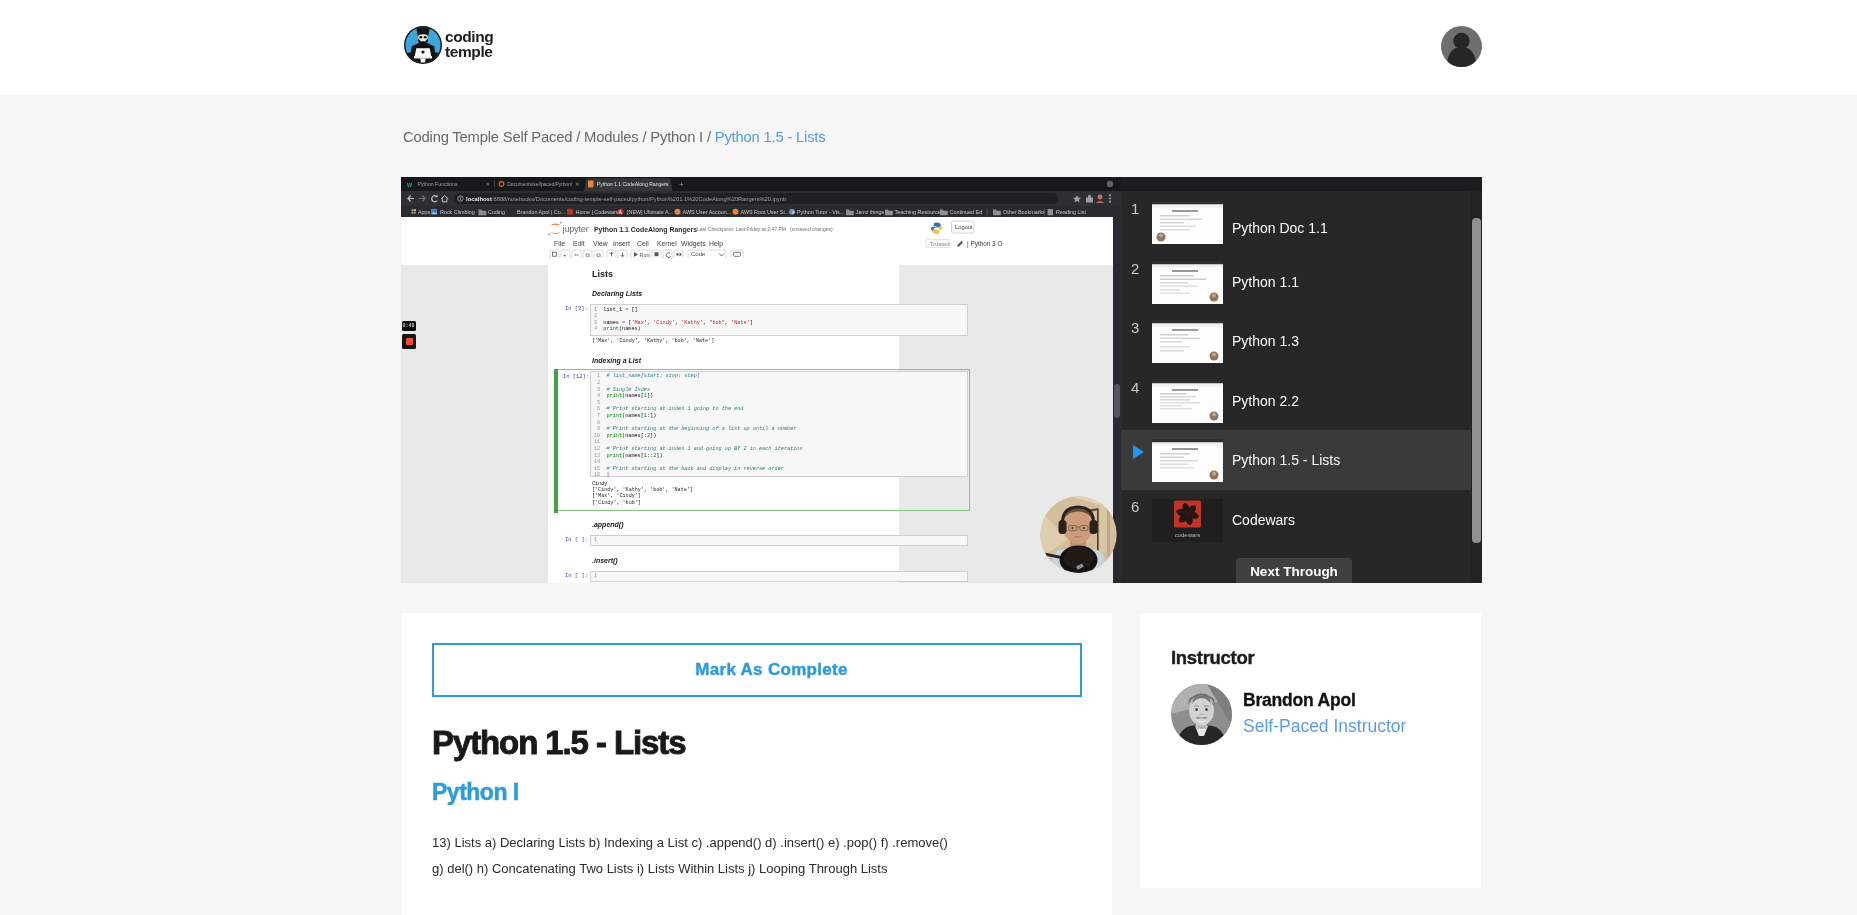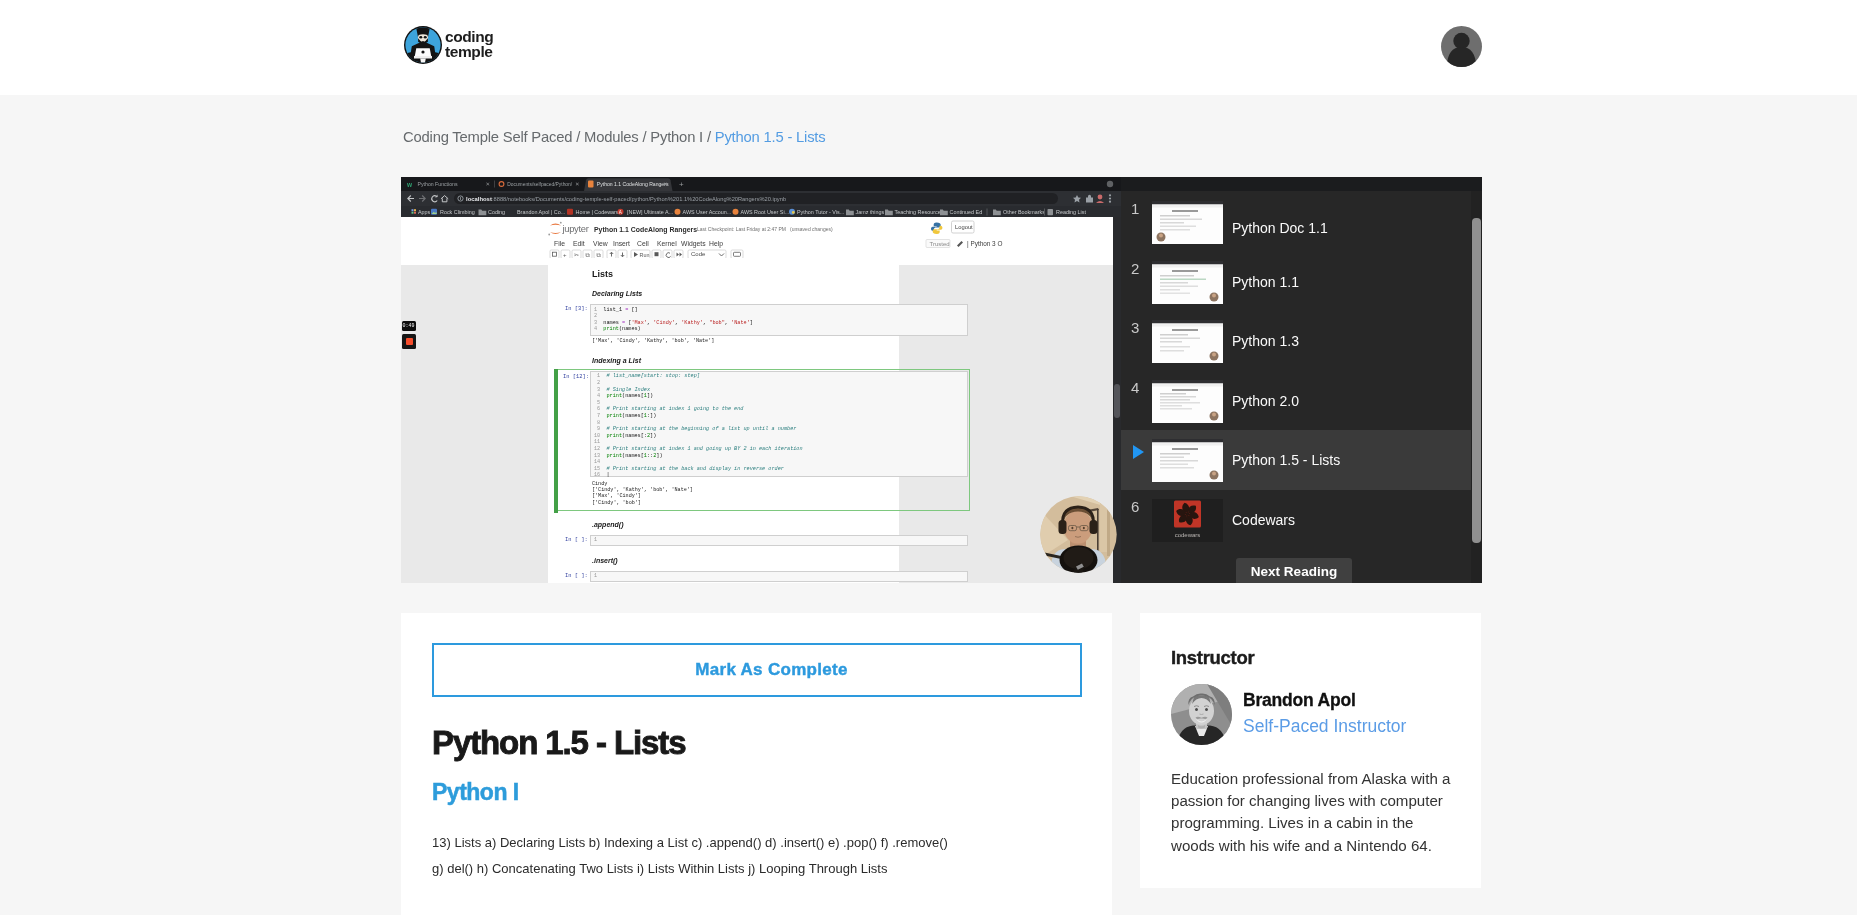--- a/index.html
+++ b/index.html
@@ -376,21 +376,21 @@
           <rect x="20" y="9" width="26" height="2" fill="#9a9a9a"></rect>
           <rect x="8" y="13" width="26" height="1.5" fill="#cfcfcf"></rect>
           <rect x="8" y="16" width="36" height="1.5" fill="#d8d8d8"></rect>
           <rect x="8" y="19" width="30" height="1.5" fill="#d8d8d8"></rect>
           <rect x="8" y="22" width="40" height="1.5" fill="#dedede"></rect>
           <rect x="8" y="25" width="22" height="1.5" fill="#dedede"></rect>
           <rect x="8" y="28" width="32" height="1.5" fill="#e0e0e0"></rect>
           <circle cx="62" cy="36" r="4.5" fill="#8d7460"></circle>
           <circle cx="62" cy="34.6" r="2" fill="#c9a384"></circle>
         </svg>
-      <div class="stitle" style="top:22px;">Python 2.0</div>
+      <div class="stitle" style="top:22px;">Python 2.2</div>
     </div>
     <div class="srow active" style="top:253px;">
       <svg class="abs" style="left:12px; top:15px;" width="11" height="14" viewBox="0 0 11 14">
           <path d="M0 0 L11 7 L0 14 Z" fill="#2196f3"></path>
         </svg>
       <svg class="sthumb" viewBox="0 0 71 43">
           <rect width="71" height="43" fill="#fdfdfd"></rect>
           <rect width="71" height="3.5" fill="#2e2e31"></rect>
           <rect y="3.5" width="71" height="3" fill="#f0f0f0"></rect>
           <rect x="20" y="9" width="26" height="2" fill="#9a9a9a"></rect>
@@ -417,21 +417,21 @@
               <path d="M 0 -1.2 C -5.5 -2.2 -7 -7.5 -3 -11.3 C 1.8 -10.2 3 -4.8 0 -1.2 Z" fill="#27150f" transform="rotate(180)"></path>
               <path d="M 0 -1.2 C -5.5 -2.2 -7 -7.5 -3 -11.3 C 1.8 -10.2 3 -4.8 0 -1.2 Z" fill="#27150f" transform="rotate(240)"></path>
               <path d="M 0 -1.2 C -5.5 -2.2 -7 -7.5 -3 -11.3 C 1.8 -10.2 3 -4.8 0 -1.2 Z" fill="#27150f" transform="rotate(300)"></path>
               <circle r="2" fill="#27150f"></circle>
             </g>
           </g>
           <text x="35.5" y="38" text-anchor="middle" font-family="Liberation Sans, sans-serif" font-size="6" fill="#b9b5b2">codewars</text>
         </svg>
       <div class="stitle" style="top:22px;">Codewars</div>
     </div>
-    <div class="abs" id="nextcat">Next Reading</div>
+    <div class="abs" id="nextcat">Next Through</div>
     <div class="abs" id="sbtrack"></div>
     <div class="abs" id="sbthumb"></div>
   </div>
 </div>
 
 <div class="abs" style="left:401.5px; top:321px; width:14px; height:10px; background:#0d0d0d; border-radius:1.5px; color:#f2f2f2; font-size:5px; text-align:center; line-height:11px; font-family:'Liberation Mono',monospace;">0:49</div>
 <div class="abs" style="left:401.5px; top:333.5px; width:14px; height:15px; background:#161616; border-radius:1.5px;"></div>
 <div class="abs" style="left:405.5px; top:337.5px; width:7px; height:7px; background:#f74d2c; border-radius:1px;"></div>
 
 <svg class="abs" style="left:1040px; top:496px;" width="77" height="77" viewBox="0 0 77 77">
@@ -505,14 +505,13 @@
       <path d="M 23 22.5 Q 25.5 21 28 22.5" stroke="#8c8c8c" stroke-width="1" fill="none"></path>
       <path d="M 33 22.5 Q 35.5 21 38 22.5" stroke="#8c8c8c" stroke-width="1" fill="none"></path>
       <path d="M 28.5 30 Q 30.5 31 32.5 30" stroke="#a8a8a8" stroke-width="1" fill="none"></path>
       <path d="M 25 34.5 Q 30.5 40.5 36 34.5 Q 34 38.5 30.5 38.5 Q 27 38.5 25 34.5 Z" fill="#f0f0f0"></path>
       <path d="M 24.5 33.5 Q 27 32 30.5 33.8 Q 34 32 36.5 33.5 Q 35 36 33 34.8 Q 31.5 34.3 30.5 34.5 Q 29.5 34.3 28 34.8 Q 26 36 24.5 33.5 Z" fill="#9a9a9a"></path>
       <path d="M 27 41 Q 30.5 43.5 34 41 L 34 43.5 Q 30.5 45.5 27 43.5 Z" fill="#b0b0b0"></path>
     </g>
   </svg>
   <div class="abs" id="iname">Brandon Apol</div>
   <div class="abs" id="irole">Self-Paced Instructor</div>
-  <div class="abs" id="ipara">Education professional from Alaska with a<br>passion for changing lives with computer<br>programming. Lives in a cabin in the<br>woods with his wife and a Nintendo 64.</div>
 </div>
 
 </body></html>

